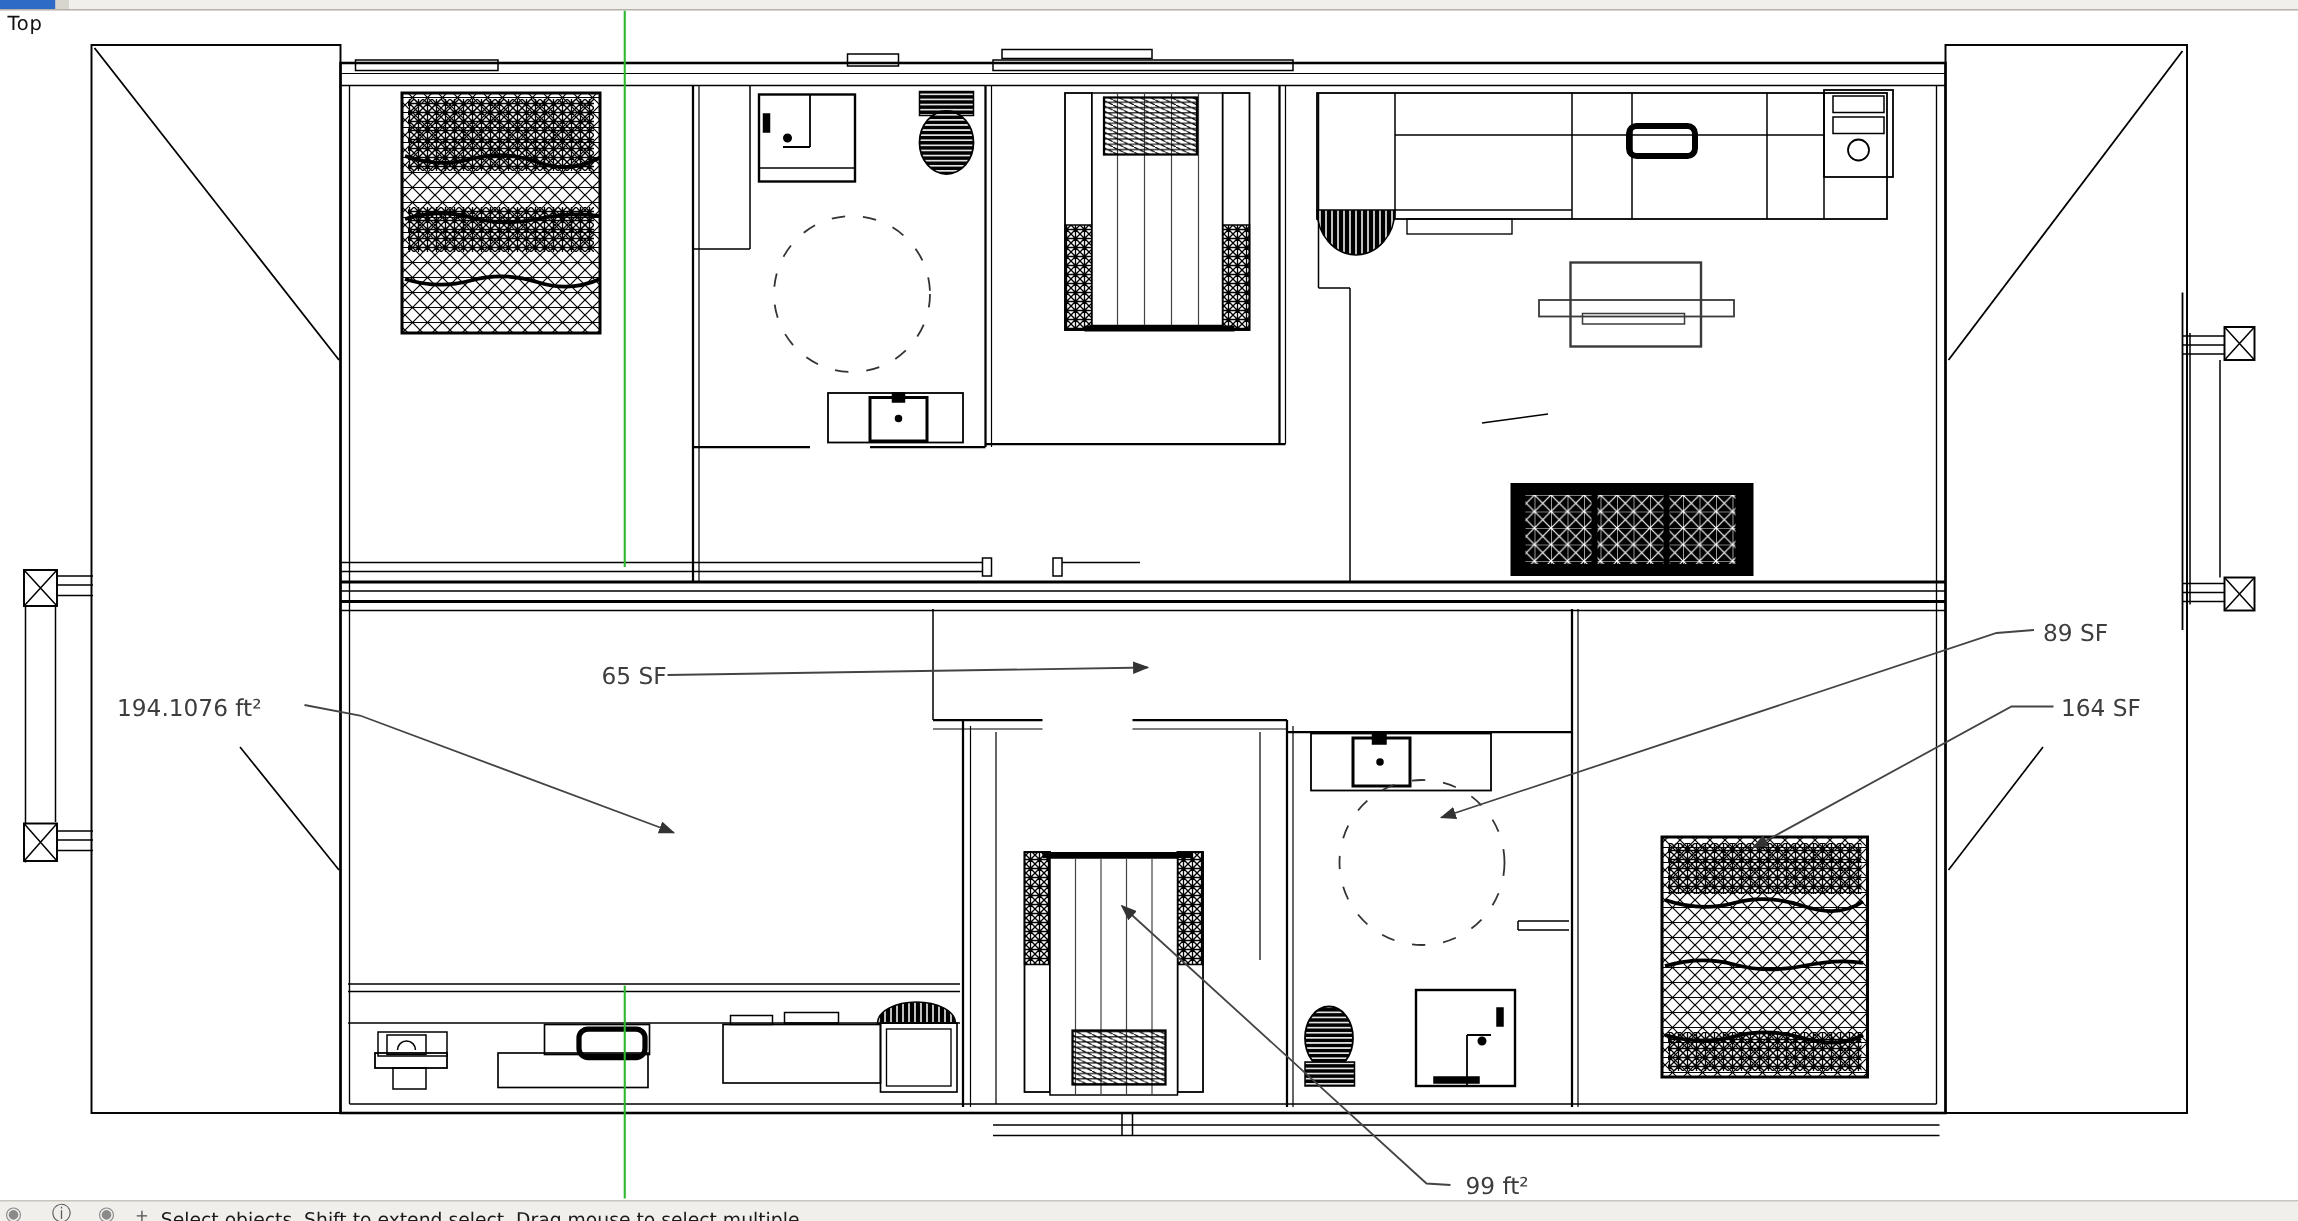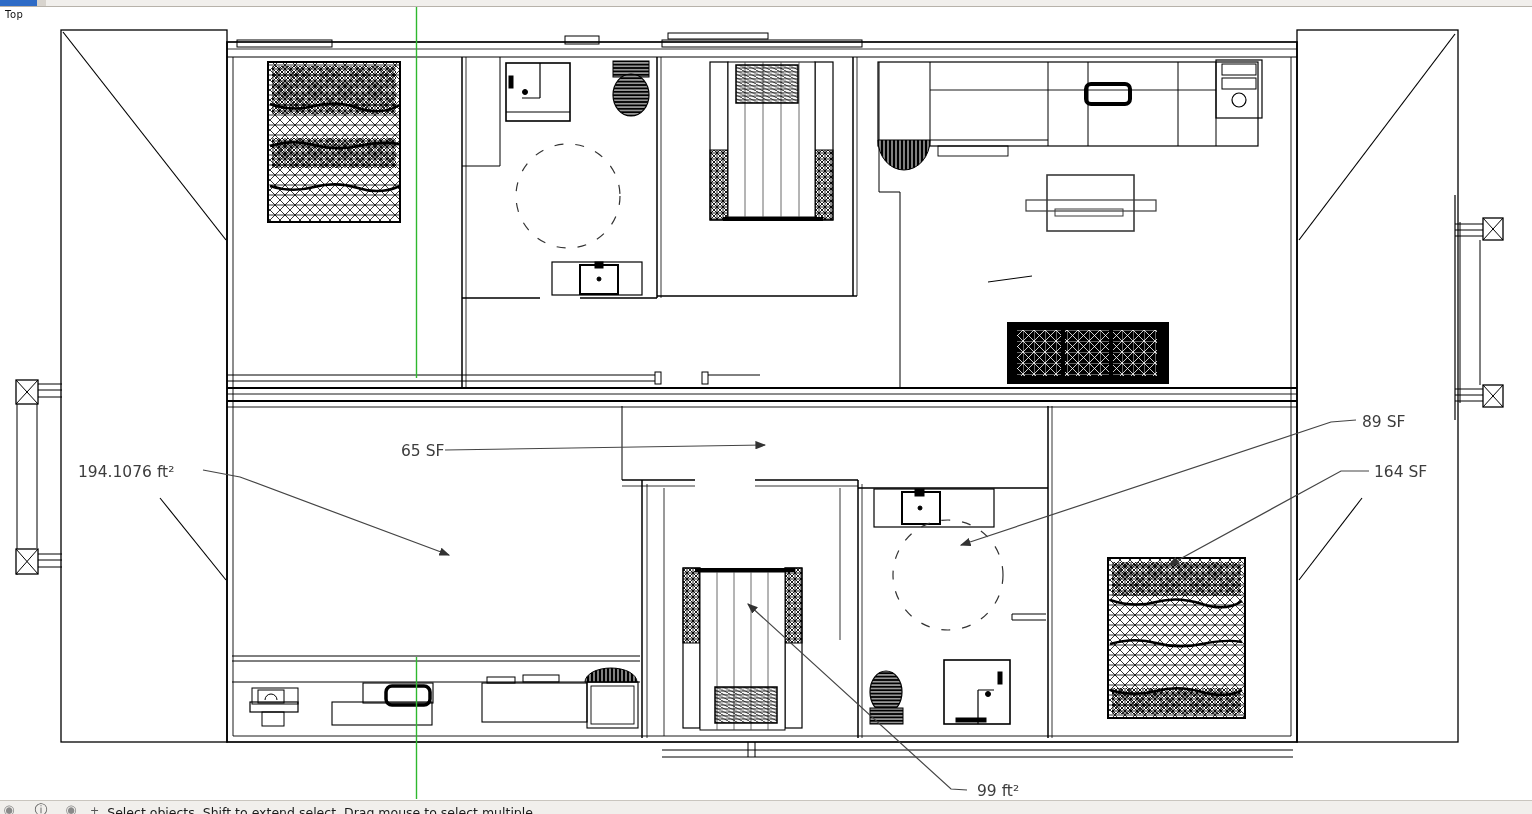--- a/index.html
+++ b/index.html
@@ -2,21 +2,21 @@
 <html><head>
 <meta charset="utf-8">
 <style>
   html,body{margin:0;padding:0;width:1532px;height:814px;overflow:hidden;
     background:#fff;font-family:"DejaVu Sans","Liberation Sans",sans-serif;}
   .top-strip{position:absolute;left:0;top:0;width:1532px;height:6px;
     background:#f1efec;border-bottom:1px solid #b7b2aa;z-index:30;}
   .scene-tab{position:absolute;left:0;top:0;width:37px;height:6px;background:#2e6bc6;}
   .tab-notch{position:absolute;left:37px;top:0;width:9px;height:6px;background:#d8d4ce;}
   .viewport{position:absolute;left:0;top:7px;width:1532px;height:793px;background:#fff;}
-  .viewport-label{position:absolute;left:5px;top:2px;font-size:10px;color:#111;
+  .viewport-label{position:absolute;left:5px;top:2px;font-size:13px;color:#111;
     letter-spacing:0.5px;z-index:20;}
   svg{position:absolute;left:0;top:-7px;}
   .status-bar{position:absolute;left:0;top:800px;width:1532px;height:14px;
     background:#f1efec;border-top:1px solid #c9c5be;z-index:40;
     display:flex;align-items:flex-start;gap:0;}
   .sb-icon{width:14px;height:14px;font-size:13px;line-height:14px;color:#8a8a8a;
     text-align:center;margin-top:2px;}
   .sb-icon.i1{margin-left:2px;} .sb-icon.i2{margin-left:18px;color:#5a5a5a;}
   .sb-icon.i3{margin-left:16px;}
   .sb-cursor{margin-left:12px;margin-top:3px;font-size:11px;color:#555;}

